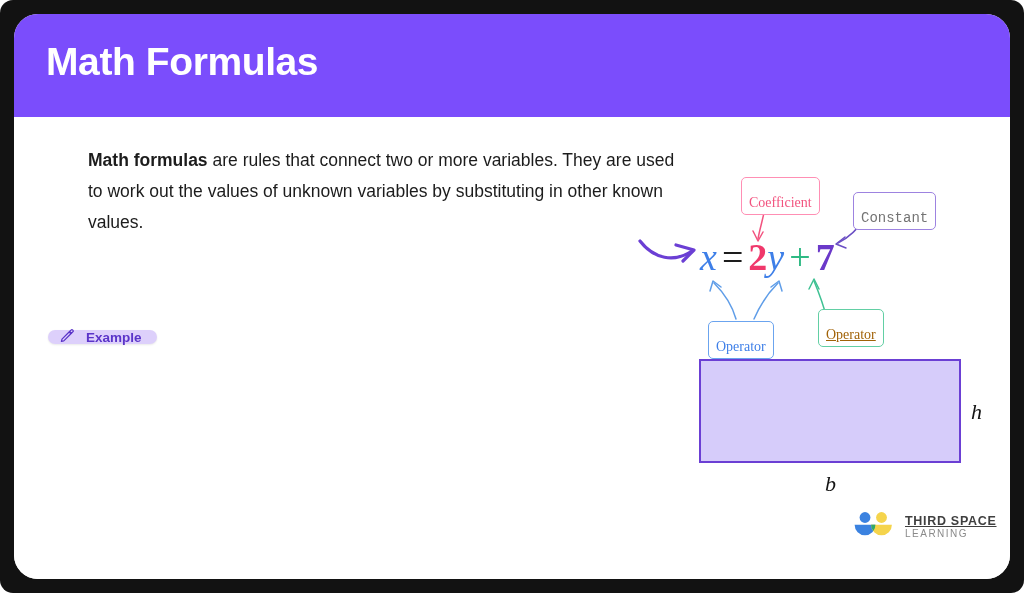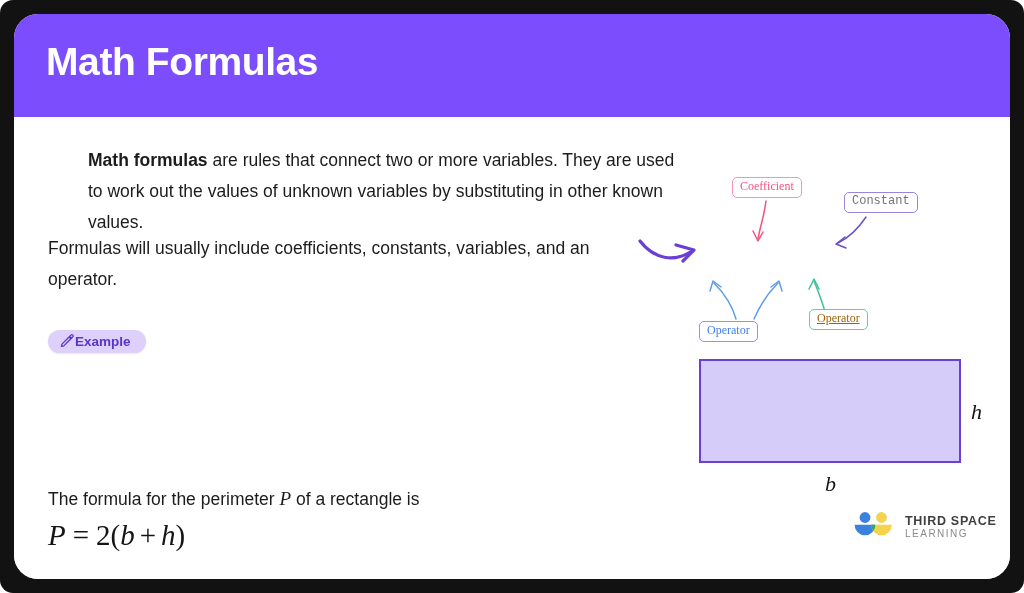--- a/index.html
+++ b/index.html
@@ -69,27 +69,27 @@
 
   #para-intro { left: 34px; top: 28px; width: 600px; margin-left: 40px; }
   #para-include { left: 34px; top: 116px; width: 580px; }
   #para-example { left: 34px; top: 256px; width: 600px; }
   #para-perimeter { left: 34px; top: 366px; width: 600px; }
 
   
   .example-badge {
     position: absolute;
     left: 34px; top: 213px;
-    height: 23px;
+    height: 14px;
     padding: 0 15px 0 12px;
     background: #ddd0fb;
     border-radius: 15px;
     display: flex;
     align-items: center;
-    gap: 1px;
+    gap: 12px;
     box-shadow: 0 1px 2px rgba(0,0,0,0.09);
   }
   .example-label {
     font-size: 13.5px;
     font-weight: bold;
     color: #5b34c9;
     font-family: "Liberation Sans", sans-serif;
   }
   .pencil-icon { display: block; }
 
@@ -120,26 +120,27 @@
   .eq-x { color: #3e7fe8; }
   .eq-eq { color: #1d1d1d; font-style: normal; padding: 0 5px; }
   .eq-2  { color: #f0386b; font-style: normal; font-weight: bold; }
   .eq-y  { color: #3e7fe8; }
   .eq-op { color: #2fba84; font-style: normal; padding: 0 5px; }
   .eq-7  { color: #6b39c9; font-style: normal; font-weight: bold; }
 
   .tag {
     position: absolute;
     font-family: "Liberation Serif", serif;
-    font-size: 12px;
-    padding: 2px 7px 3px 7px;
+    font-size: 14px;
+    padding: 17px 7px 3px 7px;
     border-radius: 5px;
     background: #ffffff;
     white-space: nowrap;
     line-height: 1.15;
+    margin-left: 9px;
   }
   .tag-coefficient { border: 1.4px solid #ff8fb4; color: #f2537f; left: 118px; top: 0px; }
   .tag-constant    { border: 1.4px solid #9d83e0; color: #737373; left: 230px; top: 15px; font-family: Liberation Mono, monospace; }
   .tag-variables   { border: 1.4px solid #6ba4ef; color: #3e7fe8; left: 85px; top: 144px; }
   .tag-operator    { border: 1.4px solid #62cfa4; color: #a16207; left: 195px; top: 132px; text-decoration: underline; }
 
   .eq-svg { position: absolute; left: 0; top: 0; }
 
   
   .rect-diagram {
@@ -176,20 +177,21 @@
     display: flex;
     flex-direction: column;
     line-height: 1.12;
   }
   .logo-line1 {
     font-size: 12.5px;
     font-weight: bold;
     letter-spacing: 0.7px;
     color: #3f3f3f;
     font-family: "Liberation Sans", sans-serif;
+    text-decoration: underline;
   }
   .logo-line2 {
     font-size: 10px;
     letter-spacing: 1.5px;
     color: #8a8a8a;
     font-family: "Liberation Sans", sans-serif;
   }
 </style>
 </head>
 <body>
@@ -198,36 +200,33 @@
   <div class="card">
 
     <div class="header">
       <div class="header-title">Math Formulas</div>
     </div>
 
     <div class="body-area">
 
       <div class="para" id="para-intro"><b>Math formulas</b><span> are rules that connect two or more variables. They are used to work out the values of unknown variables by substituting in other known values.</span></div>
 
-      <div class="para" id="para-include"><span>Formulas will usually include coefficients, constants, variables, and an operator.</span></div>
 
       <div class="example-badge">
         <span class="pencil-icon">
           <svg width="14" height="14" viewBox="0 0 14 14">
             <path d="M2 11.1 L9.1 4 L10.9 5.8 L3.8 12.9 L1.4 13.4 Z" fill="none" stroke="#5b34c9" stroke-width="1.25" stroke-linejoin="round"></path>
             <path d="M9.6 3.5 L11 2.1 A1.2 1.2 0 0 1 12.8 3.9 L11.4 5.3 Z" fill="none" stroke="#5b34c9" stroke-width="1.25" stroke-linejoin="round"></path>
           </svg>
         </span>
         <span class="example-label">Example</span>
       </div>
 
 
-      <div class="para" id="para-perimeter"><span>The formula for the perimeter </span><span class="mvar">P</span><span> of a rectangle is</span></div>
-
-      <div class="big-formula"><i>P</i><span style="padding:0 7px">=</span><span>2</span><span>(</span><i>b</i><span style="padding:0 5px">+</span><i>h</i><span>)</span></div>
+
 
       <div class="eq-diagram">
 
         <svg class="eq-svg" width="396" height="170">
 
           <path d="M26 64 C 40 82, 60 86, 78 74" fill="none" stroke="#6b3fd4" stroke-width="3.2" stroke-linecap="round"></path>
           <path d="M62 68 L80 73 L69 84" fill="none" stroke="#6b3fd4" stroke-width="3.2" stroke-linecap="round" stroke-linejoin="round"></path>
 
           <path d="M152 24 C 150 40, 146 50, 144 62" fill="none" stroke="#f2537f" stroke-width="1.5" stroke-linecap="round"></path>
           <path d="M139 54 L144 64 L149 55" fill="none" stroke="#f2537f" stroke-width="1.5" stroke-linecap="round" stroke-linejoin="round"></path>
@@ -237,20 +236,21 @@
 
           <path d="M122 142 C 118 128, 110 116, 100 106" fill="none" stroke="#5f9de8" stroke-width="1.5" stroke-linecap="round"></path>
           <path d="M96 114 L99 104 L107 110" fill="none" stroke="#5f9de8" stroke-width="1.5" stroke-linecap="round" stroke-linejoin="round"></path>
           <path d="M140 142 C 146 128, 154 116, 164 106" fill="none" stroke="#5f9de8" stroke-width="1.5" stroke-linecap="round"></path>
           <path d="M157 110 L165 104 L168 114" fill="none" stroke="#5f9de8" stroke-width="1.5" stroke-linecap="round" stroke-linejoin="round"></path>
 
           <path d="M213 142 C 209 126, 205 116, 200 104" fill="none" stroke="#3fc193" stroke-width="1.5" stroke-linecap="round"></path>
           <path d="M195 112 L200 102 L205 112" fill="none" stroke="#3fc193" stroke-width="1.5" stroke-linecap="round" stroke-linejoin="round"></path>
         </svg>
 
+        <div class="eq-line"><span class="eq-x">x</span><span class="eq-eq">=</span><span class="eq-2">2</span><span class="eq-y">y</span><span class="eq-op">+</span><span class="eq-7">7</span></div>
 
         <div class="tag tag-coefficient">Coefficient</div>
         <div class="tag tag-constant">Constant</div>
         <div class="tag tag-variables">Operator</div>
         <div class="tag tag-operator">Operator</div>
       </div>
 
       <div class="rect-diagram">
         <div class="rect-shape"></div>
         <div class="rect-label label-b">b</div>

